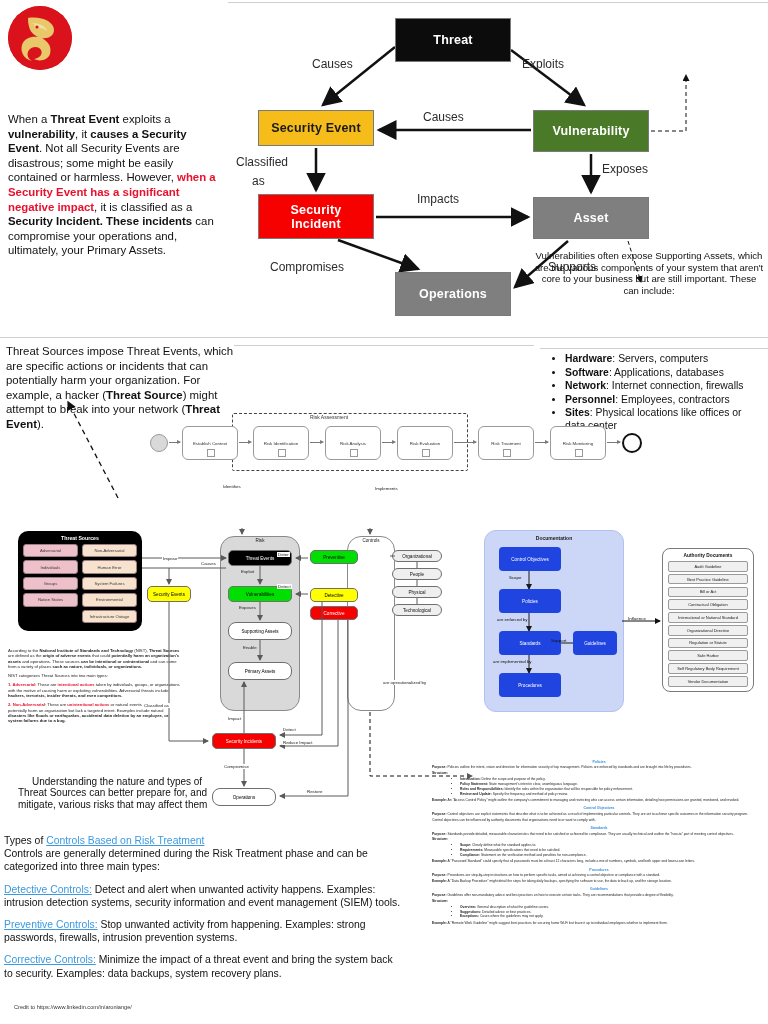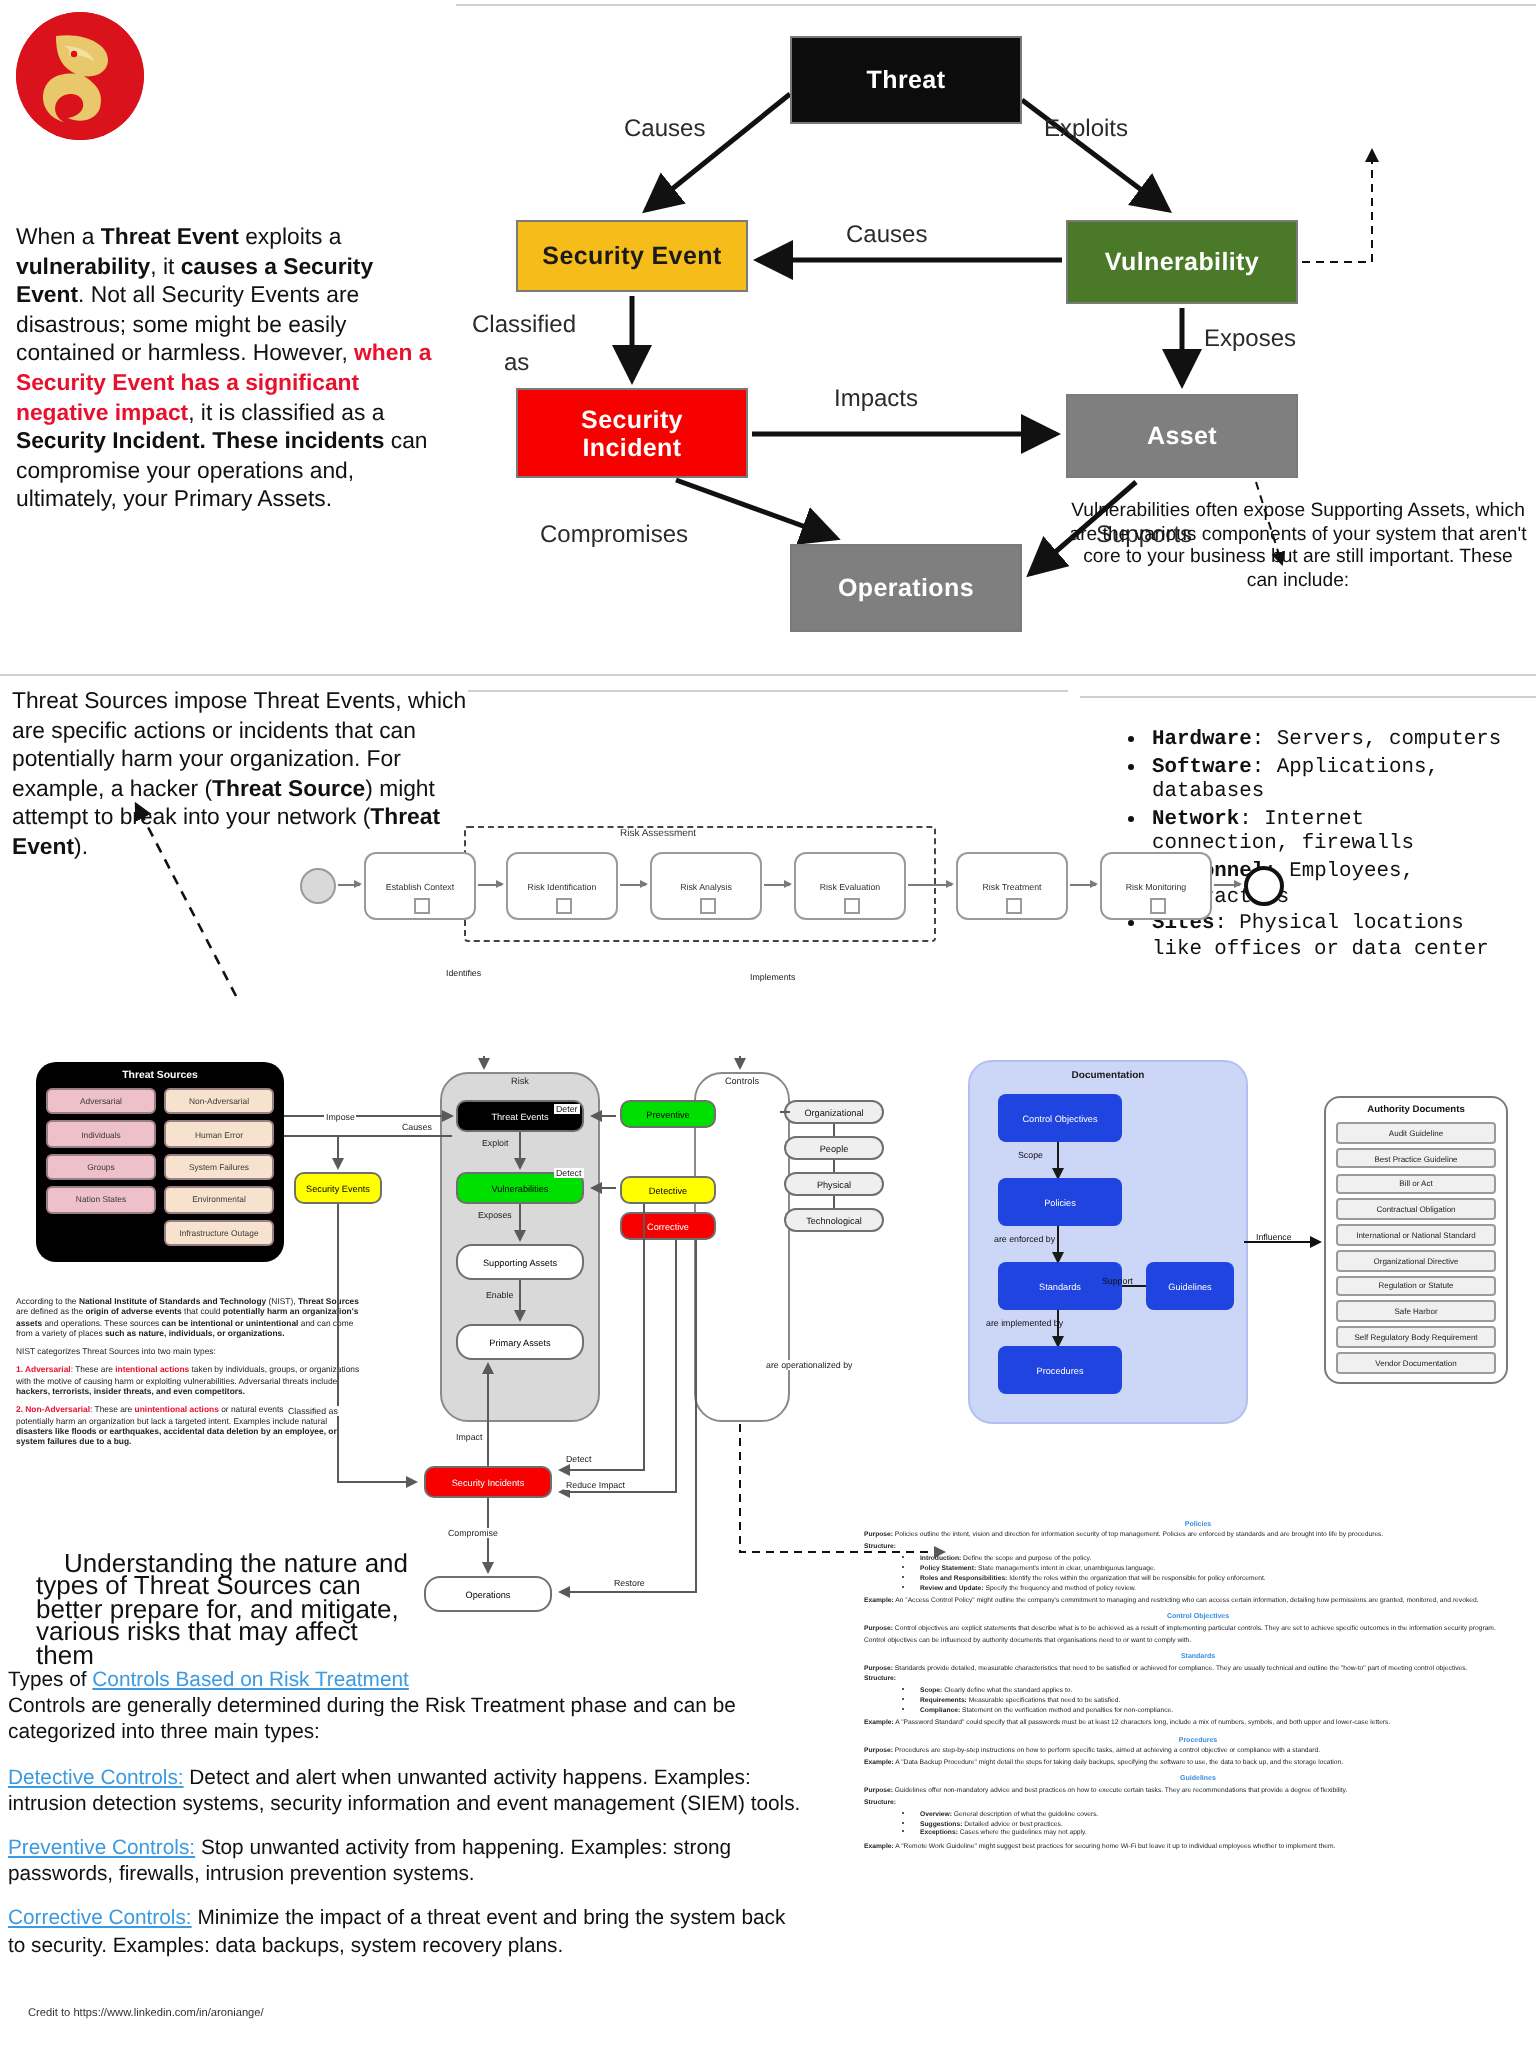--- a/index.html
+++ b/index.html
@@ -39,21 +39,21 @@
   .n-ops      { left:167px; top:270px; width:116px; height:44px; background:#7f7f7f; color:#fff; }
   .edgelbl { position:absolute; font-size:12px; color:#2b2b2b; }
   .callout { position:absolute; font-size:9.6px; line-height:11.6px; text-align:center; }
 
   
   .hr { position:absolute; height:1px; background:#cfcfcf; }
 
   
   #ts-text { left:6px; top:344px; width:228px; font-size:11.4px; line-height:14.6px; }
   #bullets { left:550px; top:352px; width:214px; font-size:10.4px; line-height:12.6px; }
-  #bullets ul { margin:12px; padding-left:14px;font-family:Liberation Mono, monospace; }
+  #bullets ul { margin:1px; padding-left:14px; }
   #bullets li { margin-bottom:1px; }
 
   
   #proc { left:150px; top:412px; width:612px; height:60px; }
   .proc-box { position:absolute; top:14px; width:56px; height:34px; border:1px solid #9a9a9a;
               border-radius:6px; background:#fff; font-size:4.4px; color:#333;
               display:flex; align-items:center; justify-content:center; }
   .proc-box::after { content:""; position:absolute; bottom:2px; left:50%; margin-left:-3px;
               width:6px; height:6px; border:1px solid #9a9a9a; }
   .proc-circ { position:absolute; border-radius:50%; }
@@ -72,21 +72,21 @@
   #tsrc .cols { display:flex; gap:4px; }
   #tsrc .col { flex:1; display:flex; flex-direction:column; gap:3px; }
   .chip { border:1px solid #9b7f86; border-radius:3px; font-size:4.2px; color:#3a3a3a;
           text-align:center; padding:3.2px 1px; }
   .chip.adv { background:#eec0c9; }
   .chip.nonadv { background:#f7e3cd; }
 
   
   #nist { left:8px; top:648px; width:172px; font-size:4.2px; line-height:5.3px; color:#222; }
   #nist p { margin:0 0 4px 0; }
-  #understand { left:18px; top:776px; width:190px; font-size:13px; line-height:11.4px; text-indent:14px; }
+  #understand { left:18px; top:776px; width:190px; font-size:10px; line-height:11.4px; text-indent:14px; }
 
   
   #riskwrap { left:142px; top:528px; width:340px; height:290px; }
   .rbox { position:absolute; border:1px solid #6f6f6f; border-radius:5px;
           font-size:4.6px; display:flex; align-items:center; justify-content:center;
           text-align:center; }
   .risk-container { position:absolute; left:78px; top:8px; width:80px; height:175px;
           background:#d9d9d9; border:1px solid #8a8a8a; border-radius:14px; }
   .risk-ttl { position:absolute; left:78px; top:10px; width:80px; text-align:center;
           font-size:4.6px; color:#222; }

